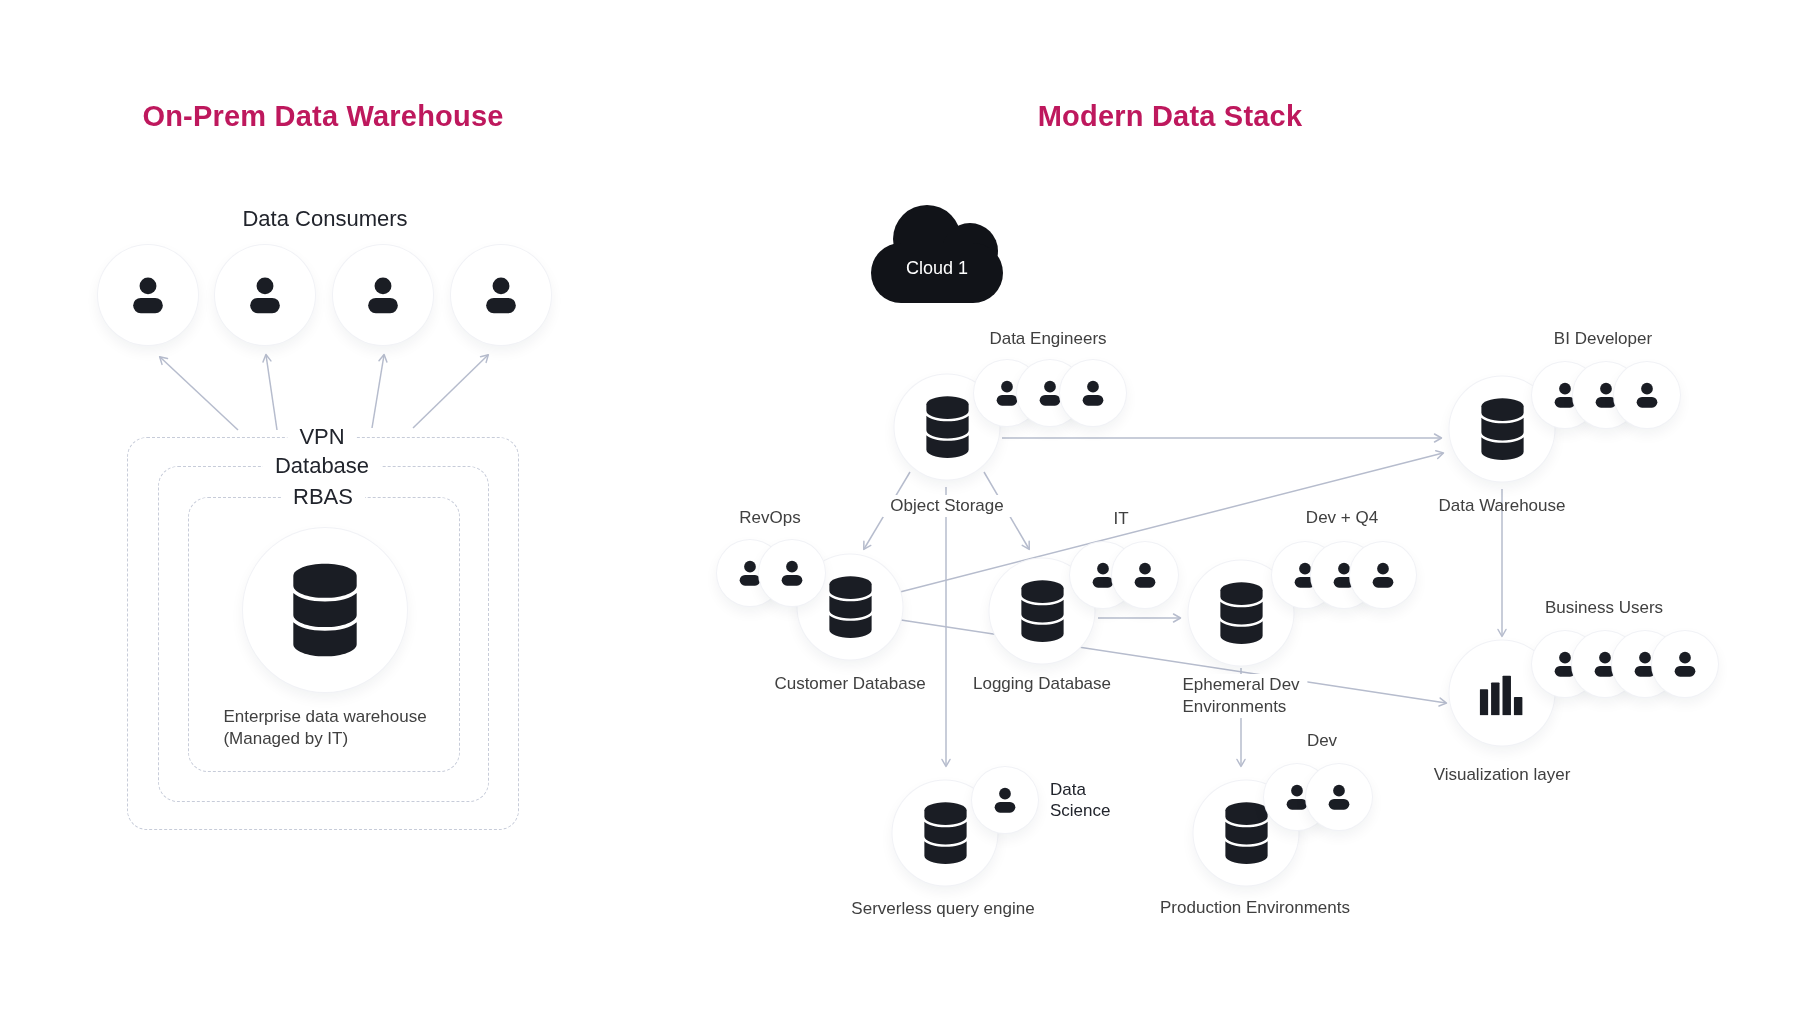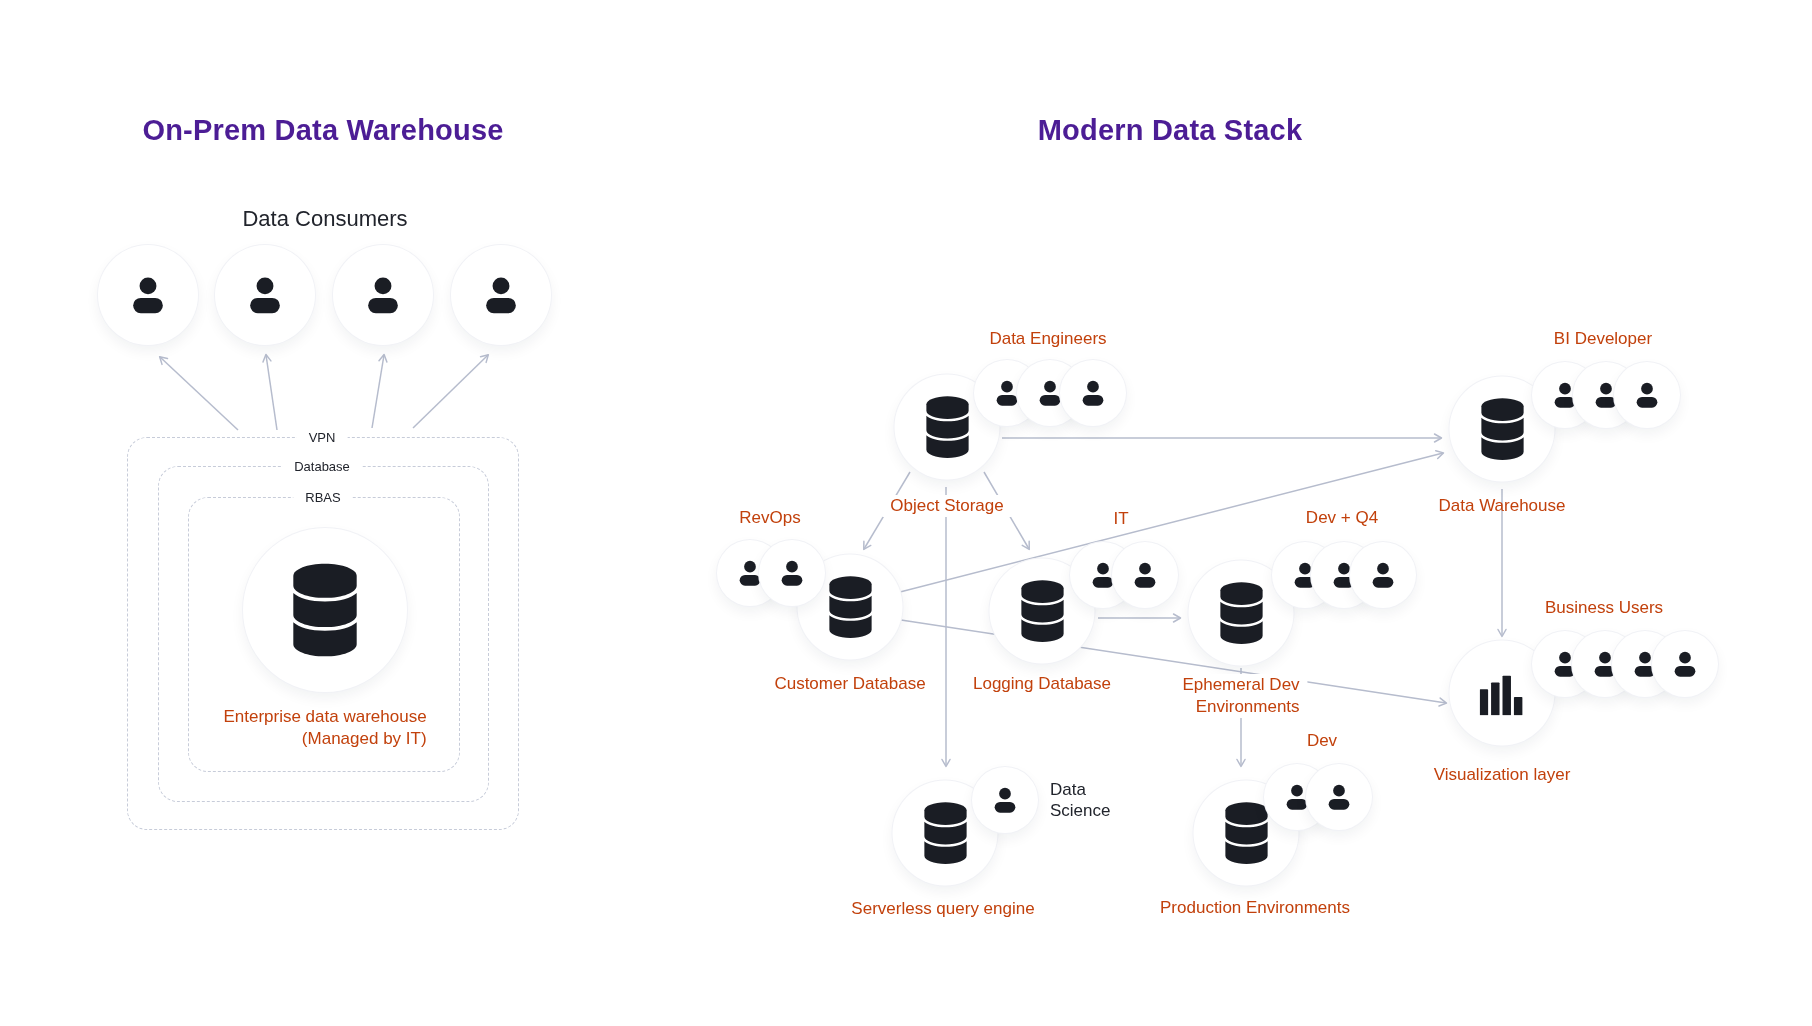--- a/index.html
+++ b/index.html
@@ -2,30 +2,30 @@
 <html><head>
 <meta charset="utf-8">
 <style>
   html,body{margin:0;padding:0;background:#ffffff;}
   .canvas{
     position:relative;width:1812px;height:1026px;background:#ffffff;overflow:hidden;
     font-family:"Liberation Sans","DejaVu Sans",sans-serif;color:#21242c;
   }
   
   .c{position:absolute;transform:translate(-50%,-50%);white-space:nowrap;}
-  .title{font-size:29px;font-weight:700;color:#4c1d95;letter-spacing:.2px;z-index:4;margin-top:14px;}
+  .title{font-size:29px;font-weight:700;color:#be185d;letter-spacing:.2px;z-index:4;}
   .sect{font-size:22px;color:#21242c;z-index:4;}
-  .lbl{font-size:17px;color:#c2410c;z-index:4;line-height:22px;text-align:right;}
+  .lbl{font-size:17px;color:#404040;z-index:4;line-height:22px;text-align:left;}
   .lbl.bg{background:#ffffff;padding:0 8px;}
   
   .wires{position:absolute;left:0;top:0;z-index:1;}
   .wire{stroke:#b6bccd;stroke-width:1.5;fill:none;}
   
   .zone{position:absolute;border:1.5px dashed #c7ccd9;border-radius:20px;z-index:0;background:transparent;}
-  .zlbl{font-size:13px;color:#21242c;background:#ffffff;padding:0 12px;z-index:4;}
+  .zlbl{font-size:22px;color:#21242c;background:#ffffff;padding:0 12px;z-index:4;}
   
   .node,.node-big,.avatar,.avatar-sm{
     position:absolute;transform:translate(-50%,-50%);background:#ffffff;border-radius:50%;
     display:flex;align-items:center;justify-content:center;
     box-shadow:0 0 0 1px #f1f2f6, 0 6px 14px rgba(25,30,50,.06);
   }
   .node{width:105px;height:105px;z-index:2;}
   .node-big{width:164px;height:164px;z-index:2;}
   .avatar{width:100px;height:100px;z-index:3;}
   .avatar-sm{width:66px;height:66px;z-index:3;}
@@ -128,20 +128,26 @@
         <use href="#icon-db"></use>
       </svg>
   </div>
   <div class="c title" style="left:1170px;top:116px">Modern Data Stack</div>
 
   <div class="c lbl" style="left:325px;top:728px">
     <div>Enterprise data warehouse</div>
     <div>(Managed by IT)</div>
   </div>
 
+  <div class="cloud" style="left:937px;top:254px">
+    <svg class="icon" width="132" height="98" style="fill:#111318">
+        <use href="#icon-cloud"></use>
+      </svg>
+    <div class="cloud-text">Cloud 1</div>
+  </div>
 
   <div class="node" style="left:947px;top:427px">
     <svg class="icon" width="52" height="65">
         <use href="#icon-db"></use>
       </svg>
   </div>
   <div class="node" style="left:850px;top:607px">
     <svg class="icon" width="52" height="65">
         <use href="#icon-db"></use>
       </svg>

